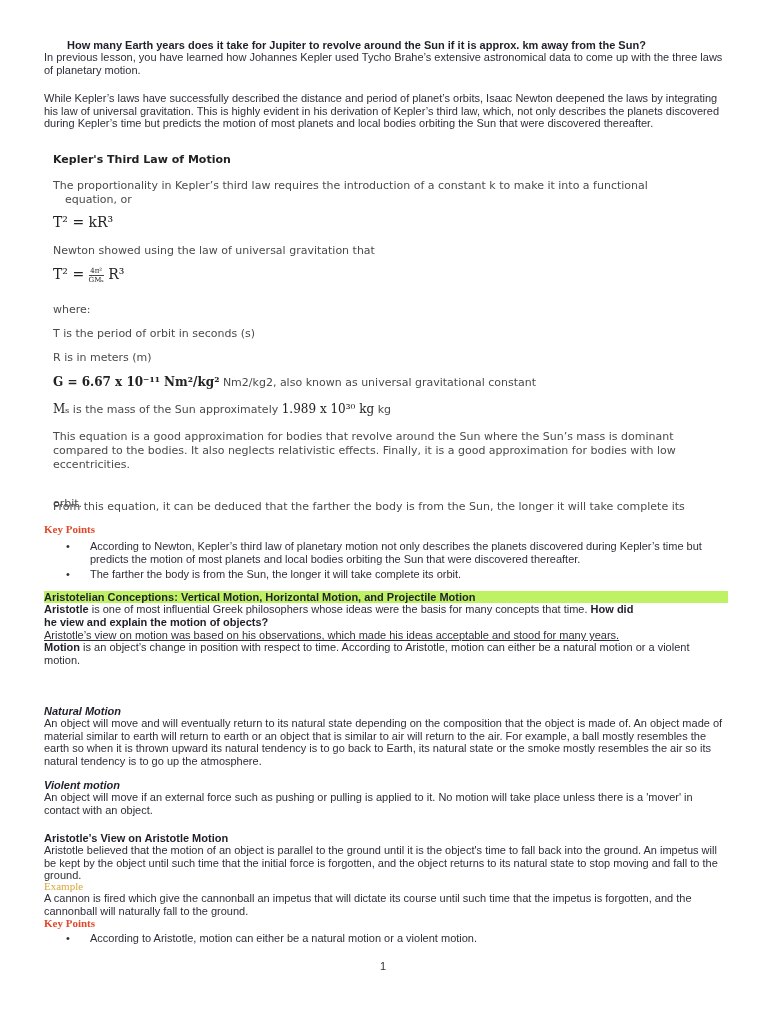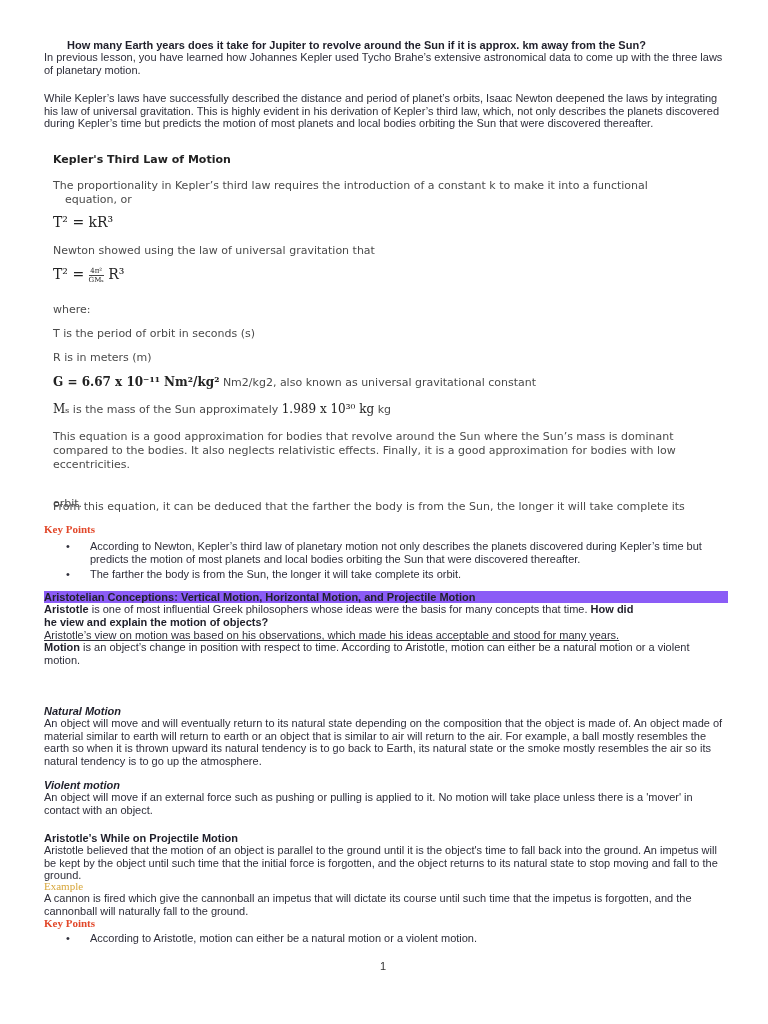--- a/index.html
+++ b/index.html
@@ -15,21 +15,21 @@
   .img-block .h { font-weight: bold; color: #222; font-size: 11px; }
   .math { font-family: "DejaVu Serif", serif; color: #222; }
   .frac { display: inline-block; vertical-align: middle; text-align: center; font-size: 7px; line-height: 8px; }
   .frac .num { display: block; border-bottom: 1px solid #444; padding: 0 1px; }
   .frac .den { display: block; }
   .kp { font-family: "Liberation Serif", serif; font-weight: bold; color: #e2482a; font-size: 11px; }
   .ex { font-family: "Liberation Serif", serif; color: #d7a63a; font-size: 11px; }
   ul.bul { position: absolute; left: 64px; margin: 0; padding: 0; list-style: none; width: 660px; }
   ul.bul li { position: relative; padding-left: 26px; line-height: 12.5px; margin-bottom: 3px; }
   ul.bul li .dot { position: absolute; left: 2px; top: 0; }
-  .sec-h { left: 44px; top: 591px; width: 684px; background: #8b5cf6; font-weight: bold; color: #1f1f2a; line-height: 12px; }
+  .sec-h { left: 44px; top: 591px; width: 684px; background: #bef264; font-weight: bold; color: #1f1f2a; line-height: 12px; }
   .b { font-weight: bold; color: #1f1f2a; }
   .bi { font-weight: bold; font-style: italic; color: #1f1f2a; }
   .pn { left: 380px; top: 960px; font-size: 11px; color: #333; }
 </style>
 </head>
 <body>
 
 <div class="page">
 
   <div class="abs q">How many Earth years does it take for Jupiter to revolve around the Sun if it is approx. km away from the Sun?</div>
@@ -85,21 +85,21 @@
   <div class="abs para" style="top:641px;">
     <span class="b">Motion</span><span> is an object’s change in position with respect to time. According to Aristotle, motion can either be a natural motion or a violent motion.</span>
   </div>
 
   <div class="abs bi" style="left:44px; top:705px;">Natural Motion</div>
   <div class="abs para" style="top:717px;">An object will move and will eventually return to its natural state depending on the composition that the object is made of. An object made of material similar to earth will return to earth or an object that is similar to air will return to the air. For example, a ball mostly resembles the earth so when it is thrown upward its natural tendency is to go back to Earth, its natural state or the smoke mostly resembles the air so its natural tendency is to go up the atmosphere.</div>
 
   <div class="abs bi" style="left:44px; top:779px;">Violent motion</div>
   <div class="abs para" style="top:791px;">An object will move if an external force such as pushing or pulling is applied to it. No motion will take place unless there is a 'mover' in contact with an object.</div>
 
-  <div class="abs b" style="left:44px; top:832px;">Aristotle’s While on Projectile Motion</div>
+  <div class="abs b" style="left:44px; top:832px;">Aristotle’s View on Aristotle Motion</div>
   <div class="abs para" style="top:844px;">Aristotle believed that the motion of an object is parallel to the ground until it is the object's time to fall back into the ground. An impetus will be kept by the object until such time that the initial force is forgotten, and the object returns to its natural state to stop moving and fall to the ground.</div>
   <div class="abs ex" style="left:44px; top:880px;">Example</div>
   <div class="abs para" style="top:892px;">A cannon is fired which give the cannonball an impetus that will dictate its course until such time that the impetus is forgotten, and the cannonball will naturally fall to the ground.</div>
 
   <div class="abs kp" style="left:44px; top:917px;">Key Points</div>
   <ul class="bul" style="top:932px;">
     <li><span class="dot">•</span><span>According to Aristotle, motion can either be a natural motion or a violent motion.</span></li>
   </ul>
 
   <div class="abs pn">1</div>

